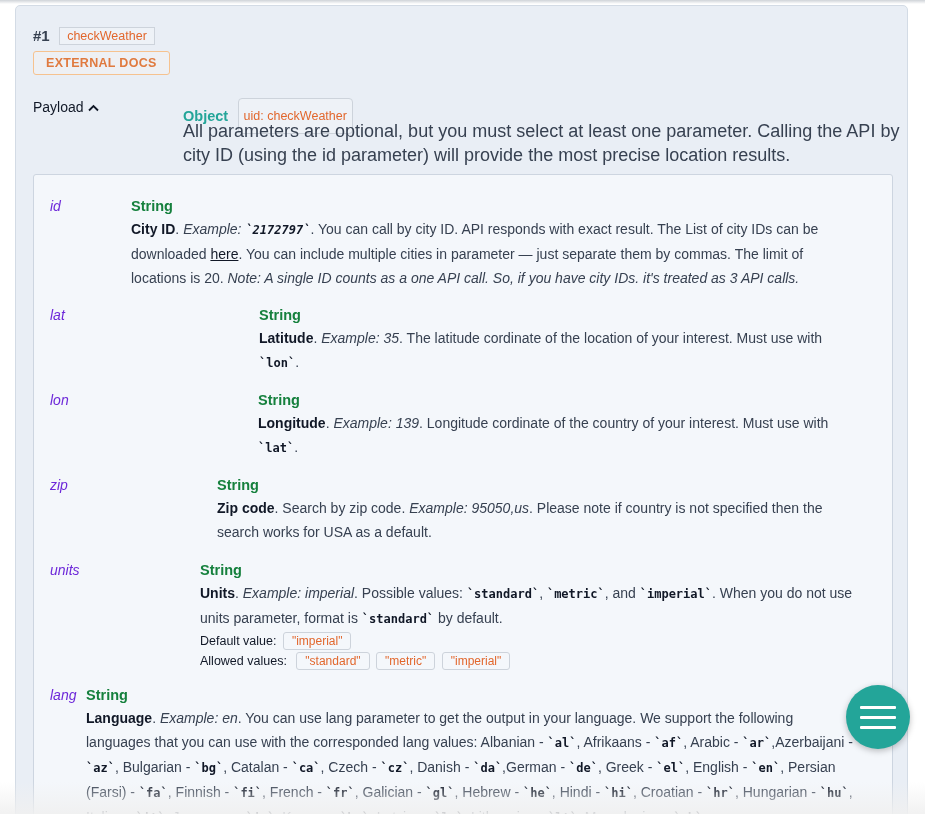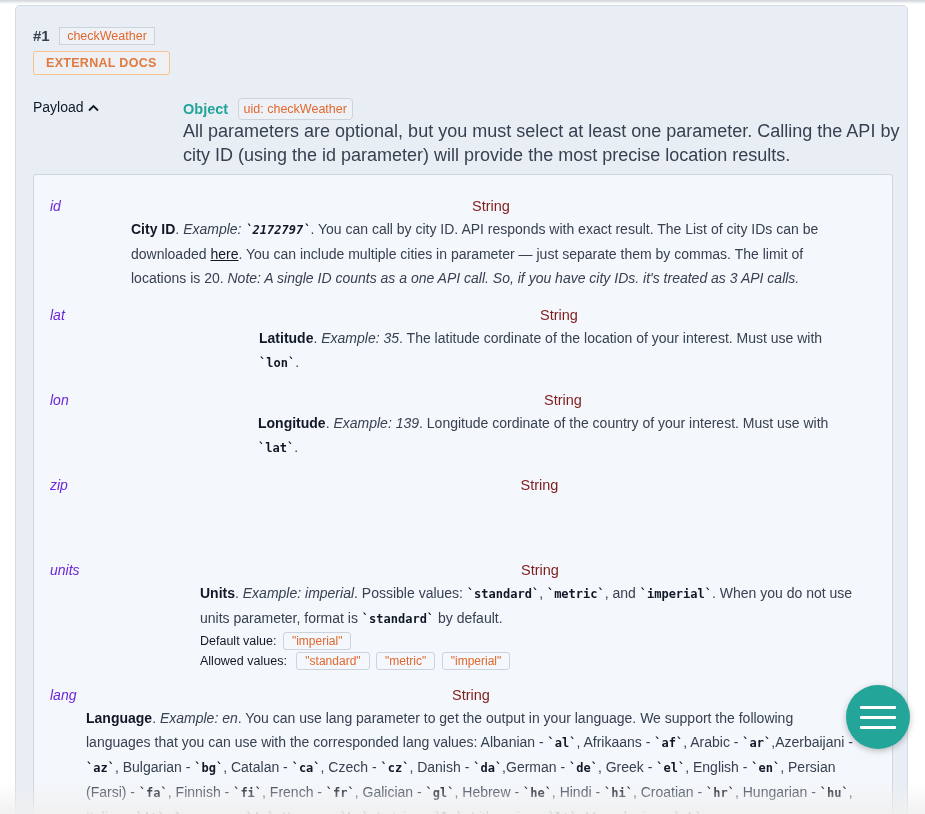--- a/index.html
+++ b/index.html
@@ -36,38 +36,38 @@
       cursor: pointer;
     }
     .payload-toggle .chev { display: inline-block; margin-left: 4px; font-size: 11px; }
     .payload-type {
       position: absolute; left: 167px; top: 92px;
     }
     .type-label { color: #23a599; font-weight: bold; font-size: 14.5px; vertical-align: middle; }
     .uid-tag {
       display: inline-block; vertical-align: middle; margin-left: 5px;
       font-size: 12.5px; color: #e2672d; border: 1px solid #cdd3db;
-      border-radius: 4px; padding: 3px 5px; background: #eef2f7;
+      border-radius: 4px; padding: 10px 5px; background: #eef2f7;
     }
     .payload-desc {
       position: absolute; left: 167px; top: 113px; width: 720px;
       font-size: 18px; line-height: 24px; color: #374151;
     }
     .inner-box {
       position: absolute; left: 17px; top: 168px; width: 860px; height: 800px;
       background: #f4f7fb; border: 1px solid #cdd5e0; border-radius: 3px;
       box-sizing: border-box;
     }
     .prop { position: absolute; left: 0; width: 858px; }
     .prop-name {
       position: absolute; left: 16px; top: 0; font-style: italic; font-size: 14px;
       color: #6d28d9; line-height: 20px;
     }
     .prop-body { position: absolute; top: 0; font-size: 14px; color: #374151; }
-    .prop-type { color: #7f1d1d; font-weight: normal; font-size: 14.5px; line-height: 20px; display: block; text-align: center; }
+    .prop-type { color: #15803d; font-weight: bold; font-size: 14.5px; line-height: 20px; display: block; }
     .prop-desc { line-height: 24px; margin-top: 1px; }
     .prop-desc b { color: #111827; }
     .prop-desc i { color: #374151; }
     .prop-desc code {
       font-family: "DejaVu Sans Mono", monospace; font-weight: bold; font-size: 12px; color: #111827;
     }
     .prop-desc a { color: #111827; text-decoration: underline; }
     .vals { font-size: 12.5px; color: #111827; line-height: 20px; }
     .val-tag {
       display: inline-block; font-size: 12px; color: #e2672d; border: 1px solid #cdd3db;
@@ -138,20 +138,21 @@
       <div class="prop-body" style="left:224px; width:610px;">
         <span class="prop-type">String</span>
         <div class="prop-desc"><b>Longitude</b>. <i>Example: 139</i><span>. Longitude cordinate of the country of your interest. Must use with </span><code>`lat`</code><span>.</span></div>
       </div>
     </div>
 
     <div class="prop" style="top:300px;">
       <div class="prop-name">zip</div>
       <div class="prop-body" style="left:183px; width:645px;">
         <span class="prop-type">String</span>
+        <div class="prop-desc"><b>Zip code</b><span>. Search by zip code. </span><i>Example: 95050,us</i><span>. Please note if country is not specified then the search works for USA as a default.</span></div>
       </div>
     </div>
 
     <div class="prop" style="top:385px;">
       <div class="prop-name">units</div>
       <div class="prop-body" style="left:166px; width:680px;">
         <span class="prop-type">String</span>
         <div class="prop-desc"><b>Units</b>. <i>Example: imperial</i><span>. Possible values: </span><code>`standard`</code><span>, </span><code>`metric`</code><span>, and </span><code>`imperial`</code><span>. When you do not use units parameter, format is </span><code>`standard`</code><span> by default.</span></div>
         <div class="vals">
           <span>Default value:</span>

